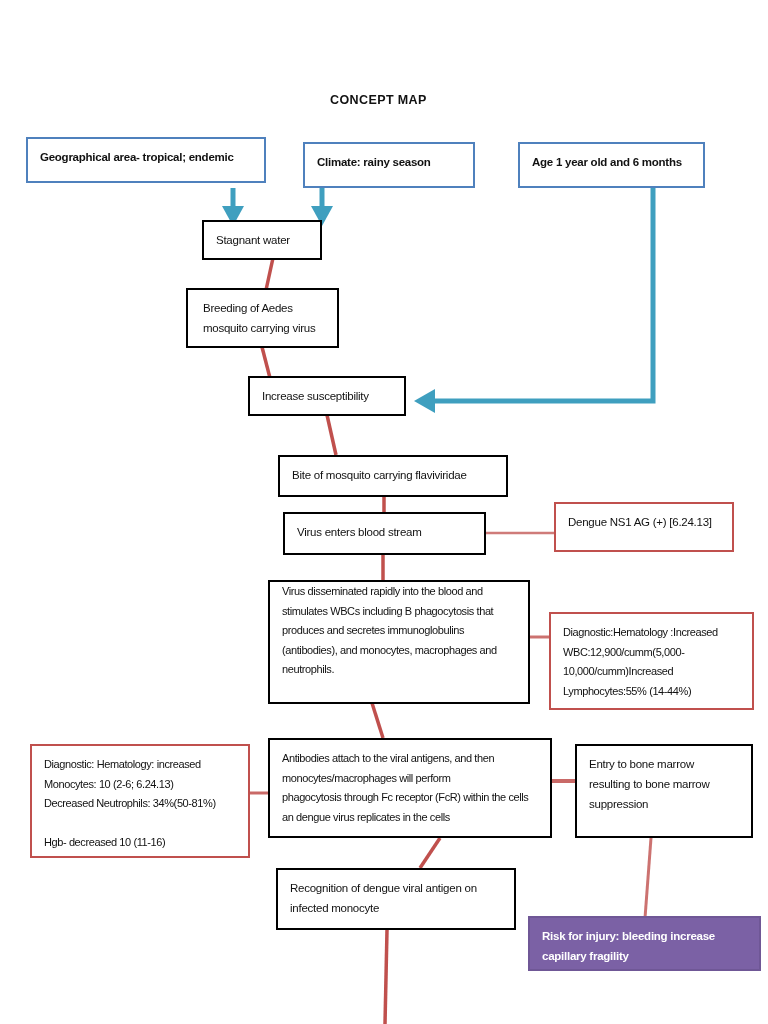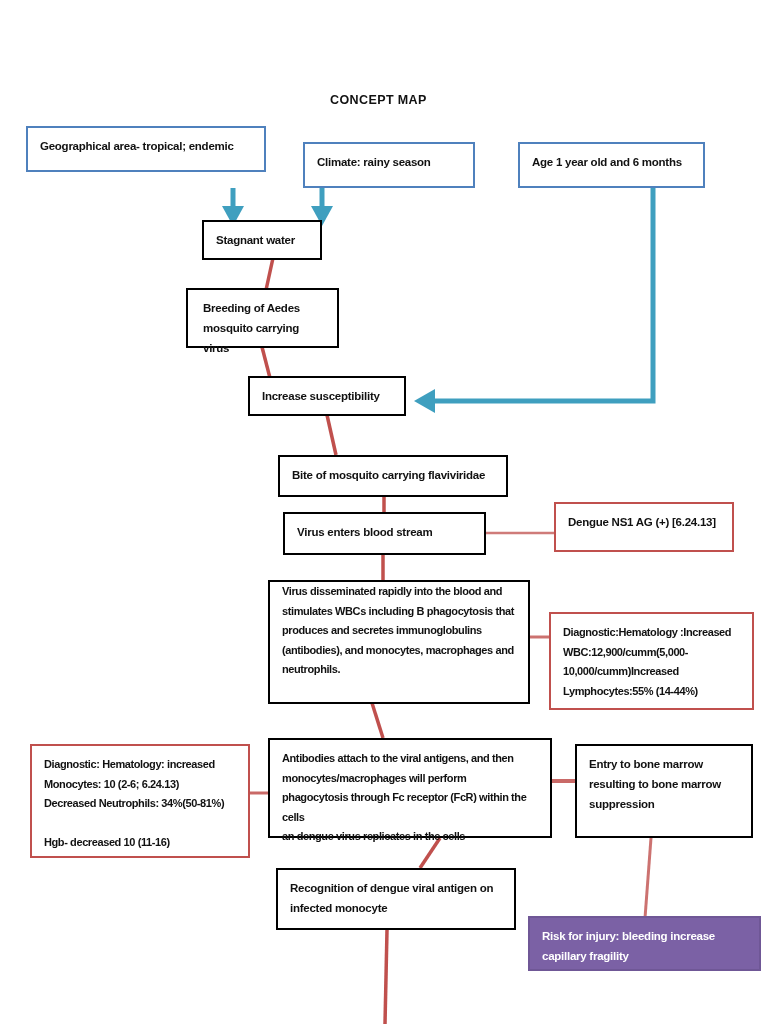--- a/index.html
+++ b/index.html
@@ -23,21 +23,21 @@
   }
   .node {
     position: absolute;
     box-sizing: border-box;
     background: #ffffff;
     display: block;
     padding: 9px 10px 6px 12px;
     font-size: 11.5px;
     line-height: 1.72;
     letter-spacing: -0.25px;
-    font-weight: 700;
+    font-weight: 400;
     color: #111111;
     z-index: 5;
   }
   .node.blue {
     border: 2px solid #4f81bd;
     font-weight: 600;
   }
   .node.black {
     border: 2.5px solid #000000;
   }
@@ -125,21 +125,21 @@
   <g>
     <line x1="651" y1="838" x2="645" y2="918" stroke="#c0504d" stroke-width="3" opacity="0.8"></line>
   </g>
   <g>
     <line x1="387" y1="930" x2="385" y2="1024" stroke="#c0504d" stroke-width="3.5"></line>
   </g>
 </svg>
 
 <div class="title" style="left:330px; top:93px;">CONCEPT MAP</div>
 
-<div class="node blue" style="left:26px; top:126px; width:240px; height:46px;">
+<div class="node blue" style="left:26px; top:137px; width:240px; height:46px;">
   <span>Geographical area- tropical; endemic</span>
 </div>
 
 <div class="node blue" style="left:303px; top:142px; width:172px; height:46px;">
   <span>Climate: rainy season</span>
 </div>
 
 <div class="node blue" style="left:518px; top:142px; width:187px; height:46px;">
   <span>Age 1 year old and 6 months</span>
 </div>

